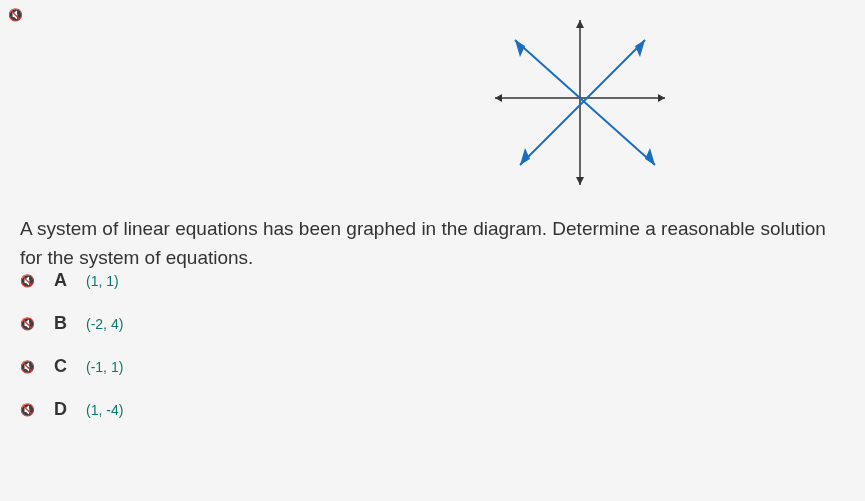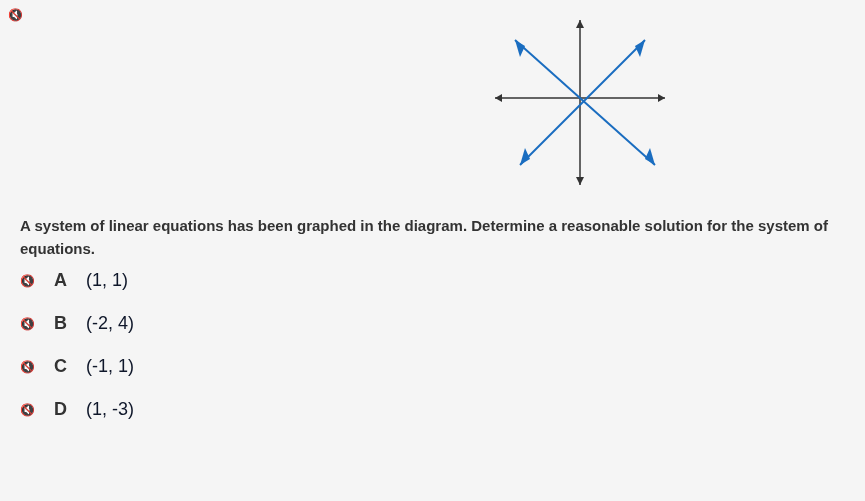--- a/index.html
+++ b/index.html
@@ -30,24 +30,23 @@
       left: 480px;
       width: 220px;
       height: 190px;
     }
 
     .question-text {
       position: absolute;
       top: 215px;
       left: 20px;
       right: 20px;
-      font-size: 15px;
+      font-size: 19px;
       color: #333;
       line-height: 1.5;
-      font-weight: bold;
     }
 
     .options-container {
       position: absolute;
       top: 270px;
       left: 20px;
     }
 
     .option-row {
       display: flex;
@@ -65,22 +64,22 @@
 
     .option-letter {
       font-size: 18px;
       font-weight: bold;
       color: #333;
       margin-right: 14px;
       min-width: 18px;
     }
 
     .option-value {
-      font-size: 18px;
-      color: #0f172a;
+      font-size: 14px;
+      color: #0f766e;
     }
 
     svg.diagram {
       width: 200px;
       height: 180px;
     }
   </style>
 </head>
 <body>
 
@@ -133,16 +132,16 @@
 
   <div class="option-row">
     <span class="option-mute">🔇</span>
     <span class="option-letter">C</span>
     <span class="option-value">(-1, 1)</span>
   </div>
 
   <div class="option-row">
     <span class="option-mute">🔇</span>
     <span class="option-letter">D</span>
-    <span class="option-value">(1, -3)</span>
+    <span class="option-value">(1, -4)</span>
   </div>
 
 </div>
 
 </body></html>

